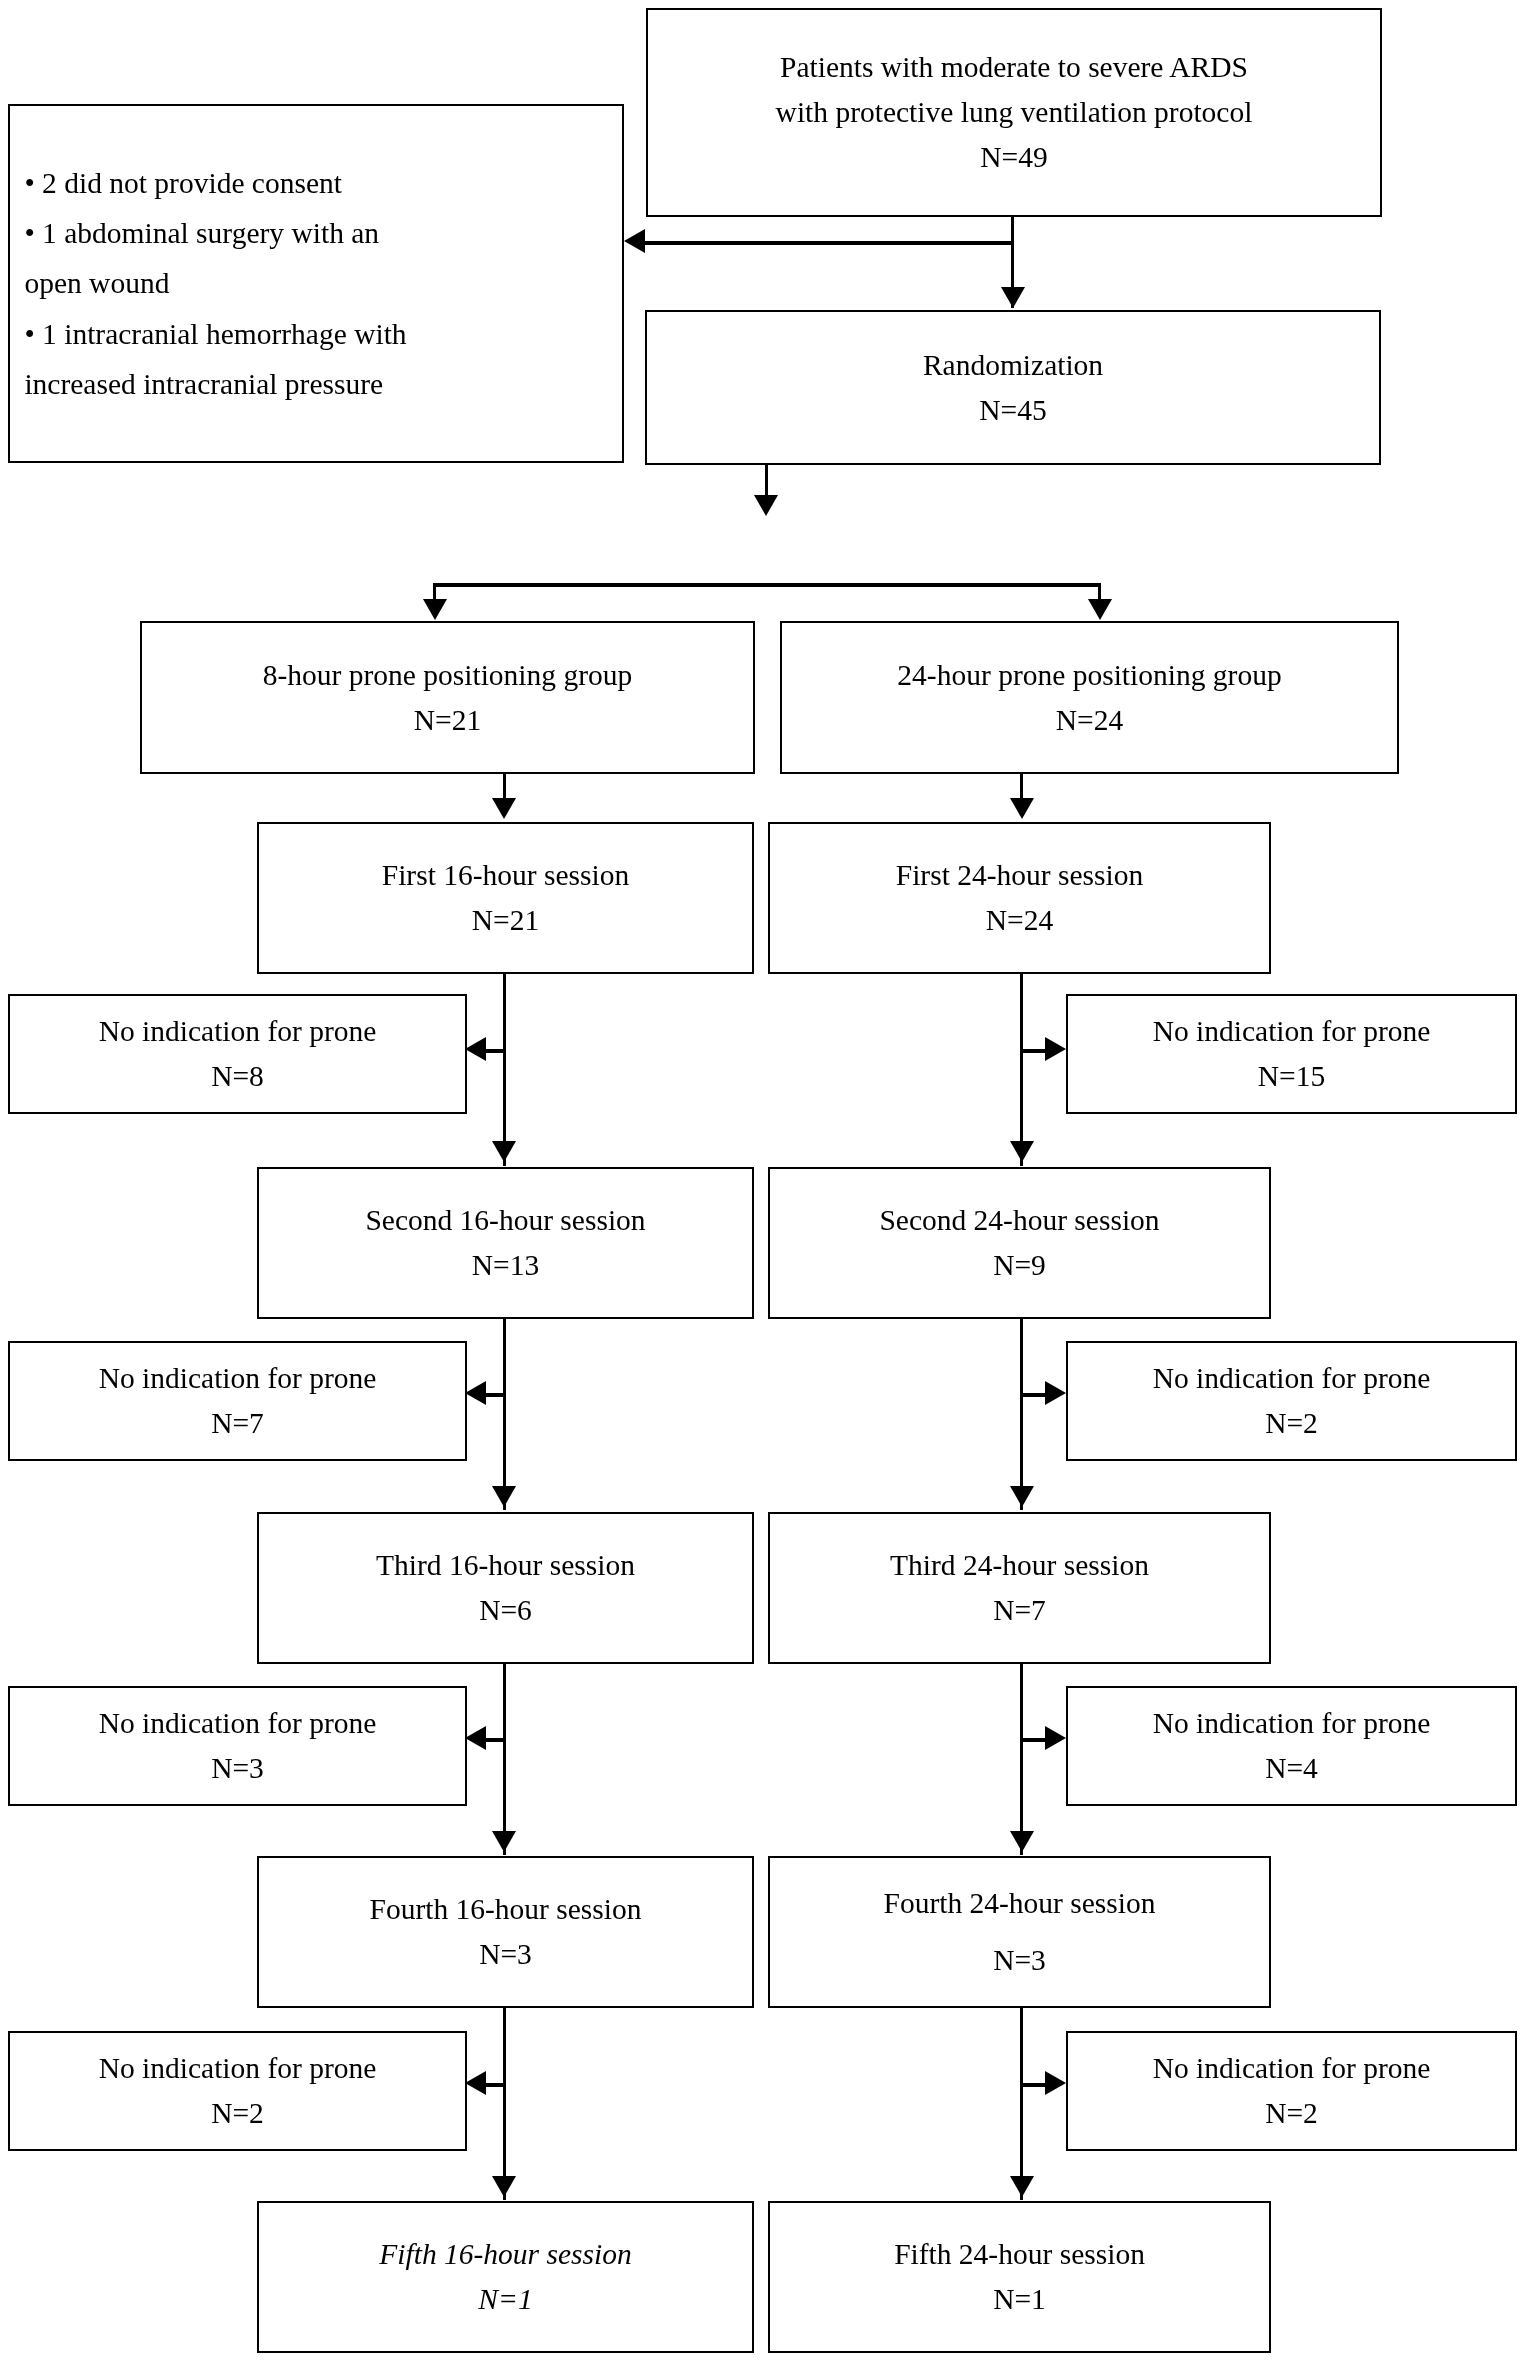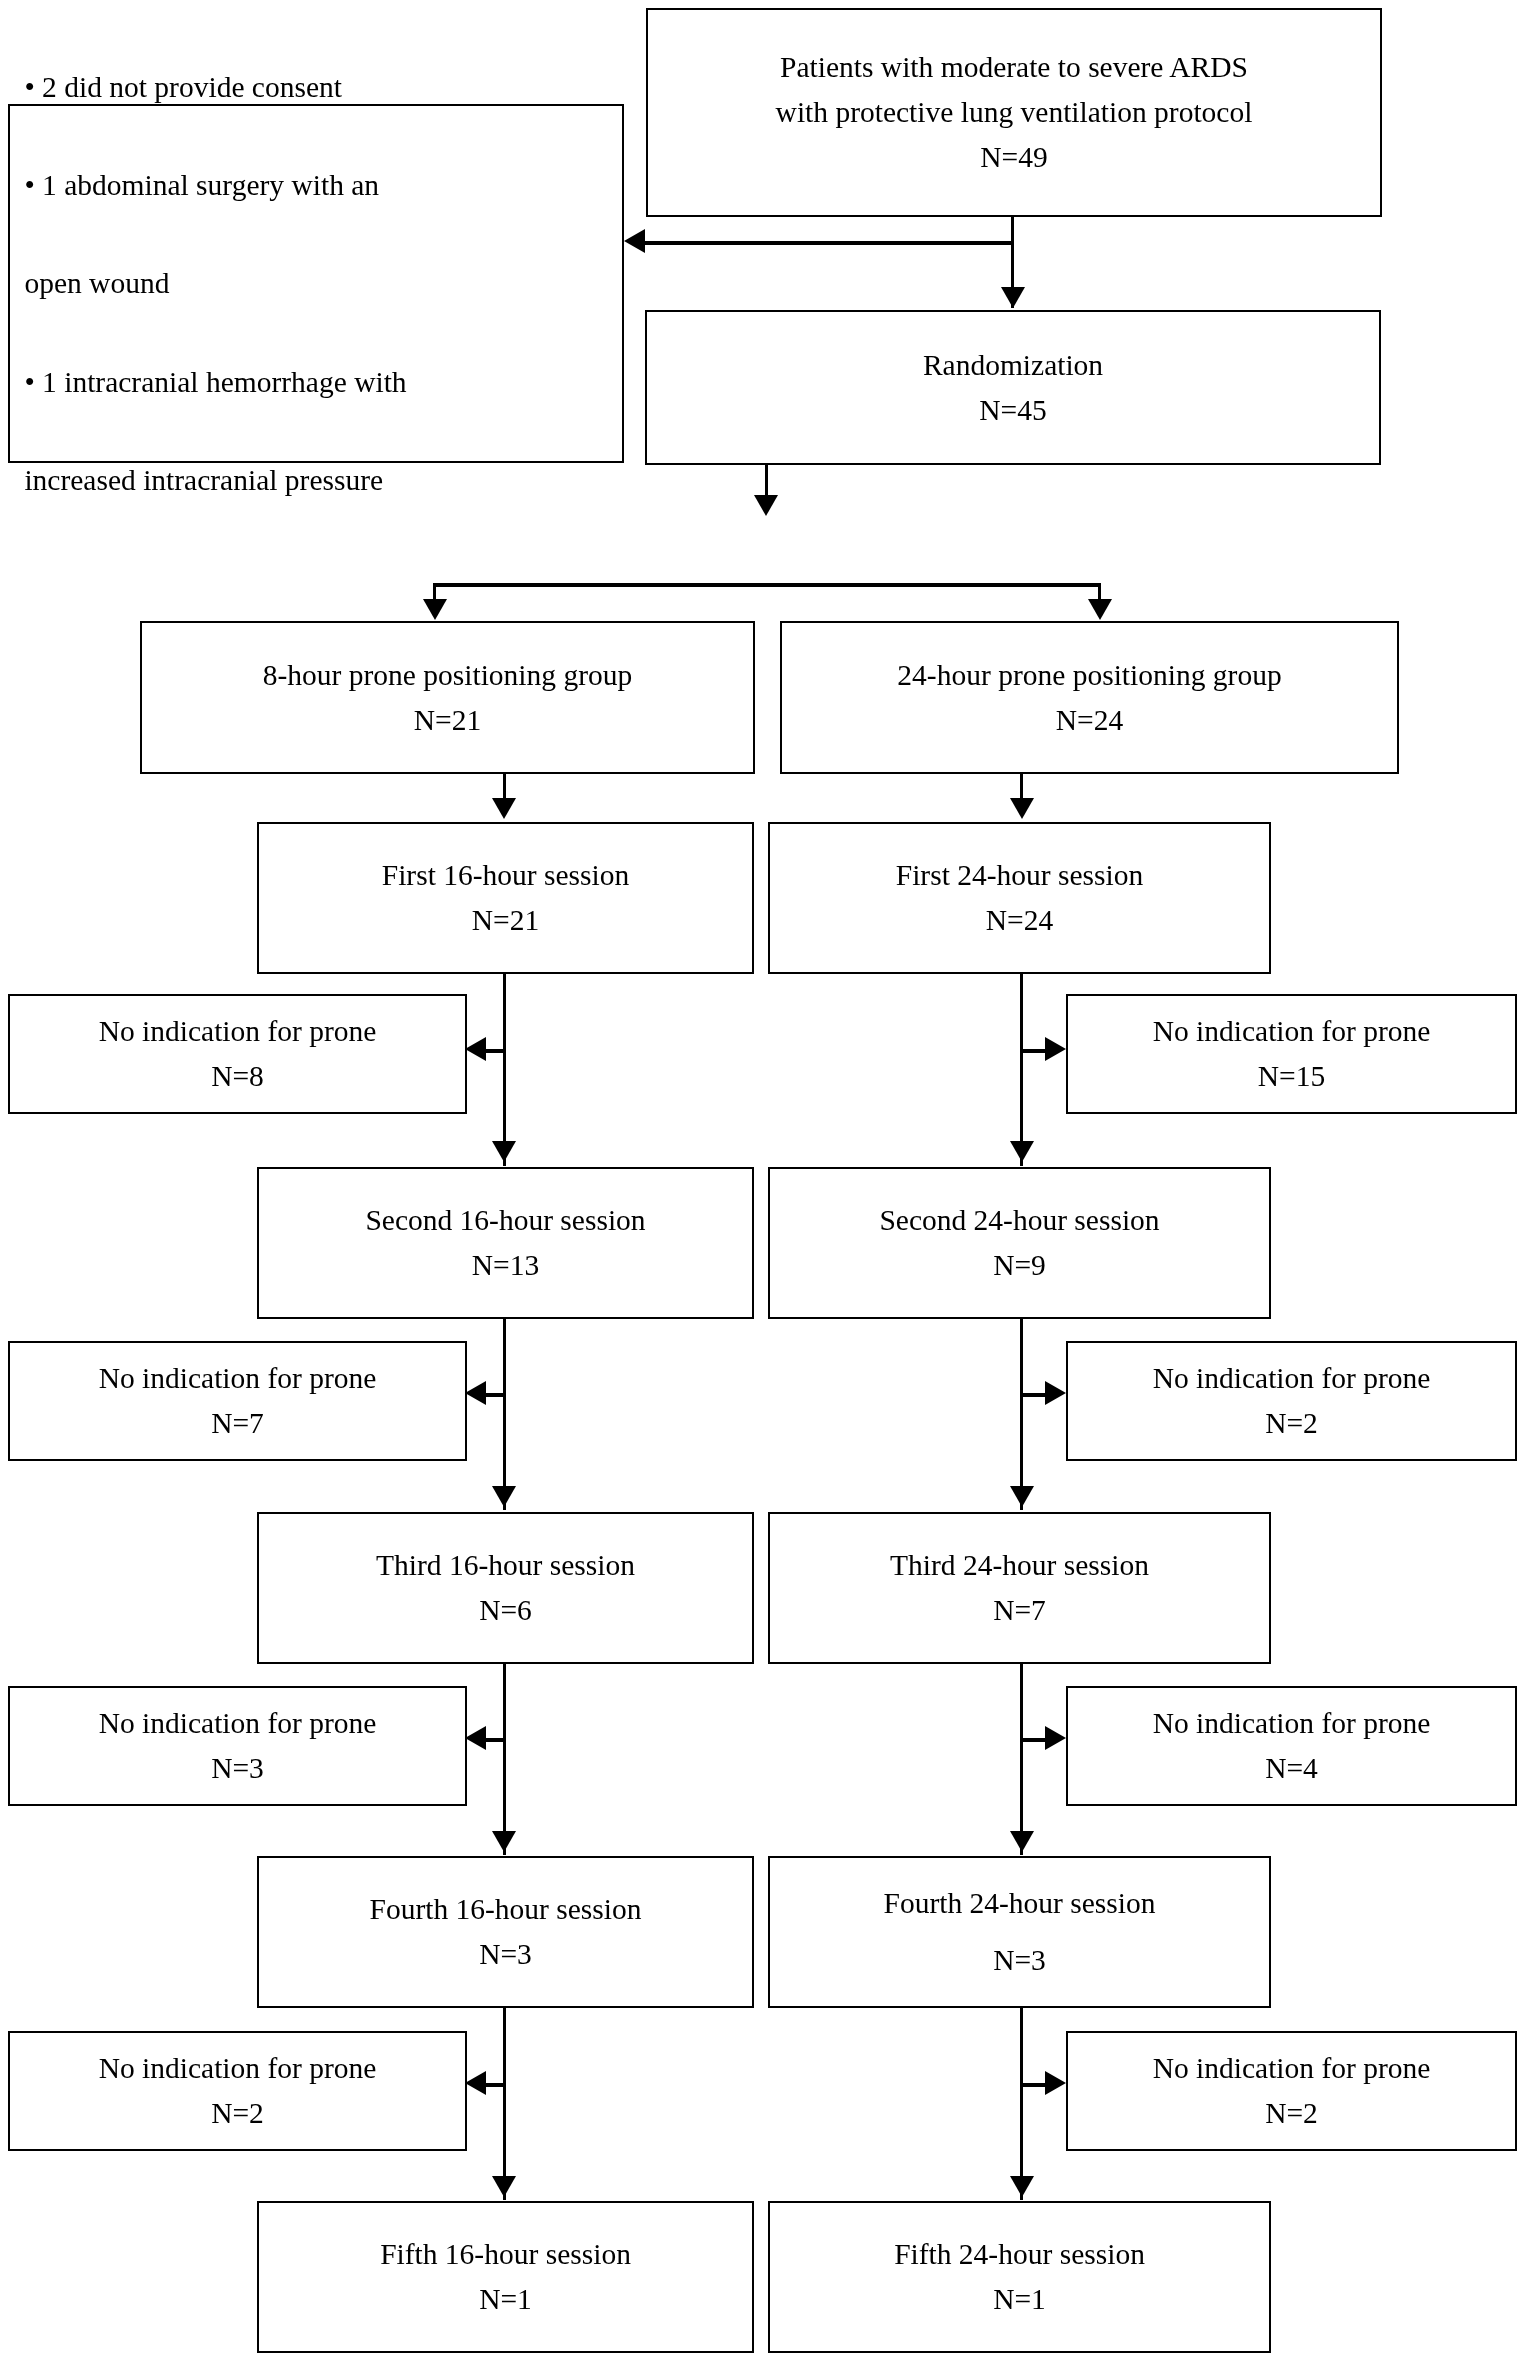--- a/index.html
+++ b/index.html
@@ -82,21 +82,21 @@
     <span class="ln">with protective lung ventilation protocol</span>
     <span class="ln">N=49</span>
   </div>
 
   <div class="vline" style="left:1011px;top:217px;height:91px;"></div>
   <div class="arrow-down" style="left:1001px;top:287px;"></div>
 
   <div class="hline" style="left:638px;top:241px;width:375px;"></div>
   <div class="arrow-left" style="left:624px;top:229px;"></div>
 
-  <div class="box excl" style="left:8px;top:104px;width:616px;height:359px;gap:48px;">
+  <div class="box excl" style="left:8px;top:104px;width:616px;height:359px;">
     <span class="ln">• 2 did not provide consent</span>
     <span class="ln">• 1 abdominal surgery with an</span>
     <span class="ln">open wound</span>
     <span class="ln">• 1 intracranial hemorrhage with</span>
     <span class="ln">increased intracranial pressure</span>
   </div>
 
   <div class="box" style="left:645px;top:310px;width:736px;height:155px;">
     <span class="ln">Randomization</span>
     <span class="ln">N=45</span>
@@ -229,21 +229,21 @@
 
   <div class="box" style="left:8px;top:2031px;width:459px;height:120px;">
     <span class="ln">No indication for prone</span>
     <span class="ln">N=2</span>
   </div>
   <div class="box" style="left:1066px;top:2031px;width:451px;height:120px;">
     <span class="ln">No indication for prone</span>
     <span class="ln">N=2</span>
   </div>
 
-  <div class="box" style="left:257px;top:2201px;width:497px;height:152px;">
+  <div class="box" style="left:257px;top:2201px;width:497px;height:152px;font-style:italic;">
     <span class="ln">Fifth 16-hour session</span>
     <span class="ln">N=1</span>
   </div>
   <div class="box" style="left:768px;top:2201px;width:503px;height:152px;">
     <span class="ln">Fifth 24-hour session</span>
     <span class="ln">N=1</span>
   </div>
 
 </div>
 

